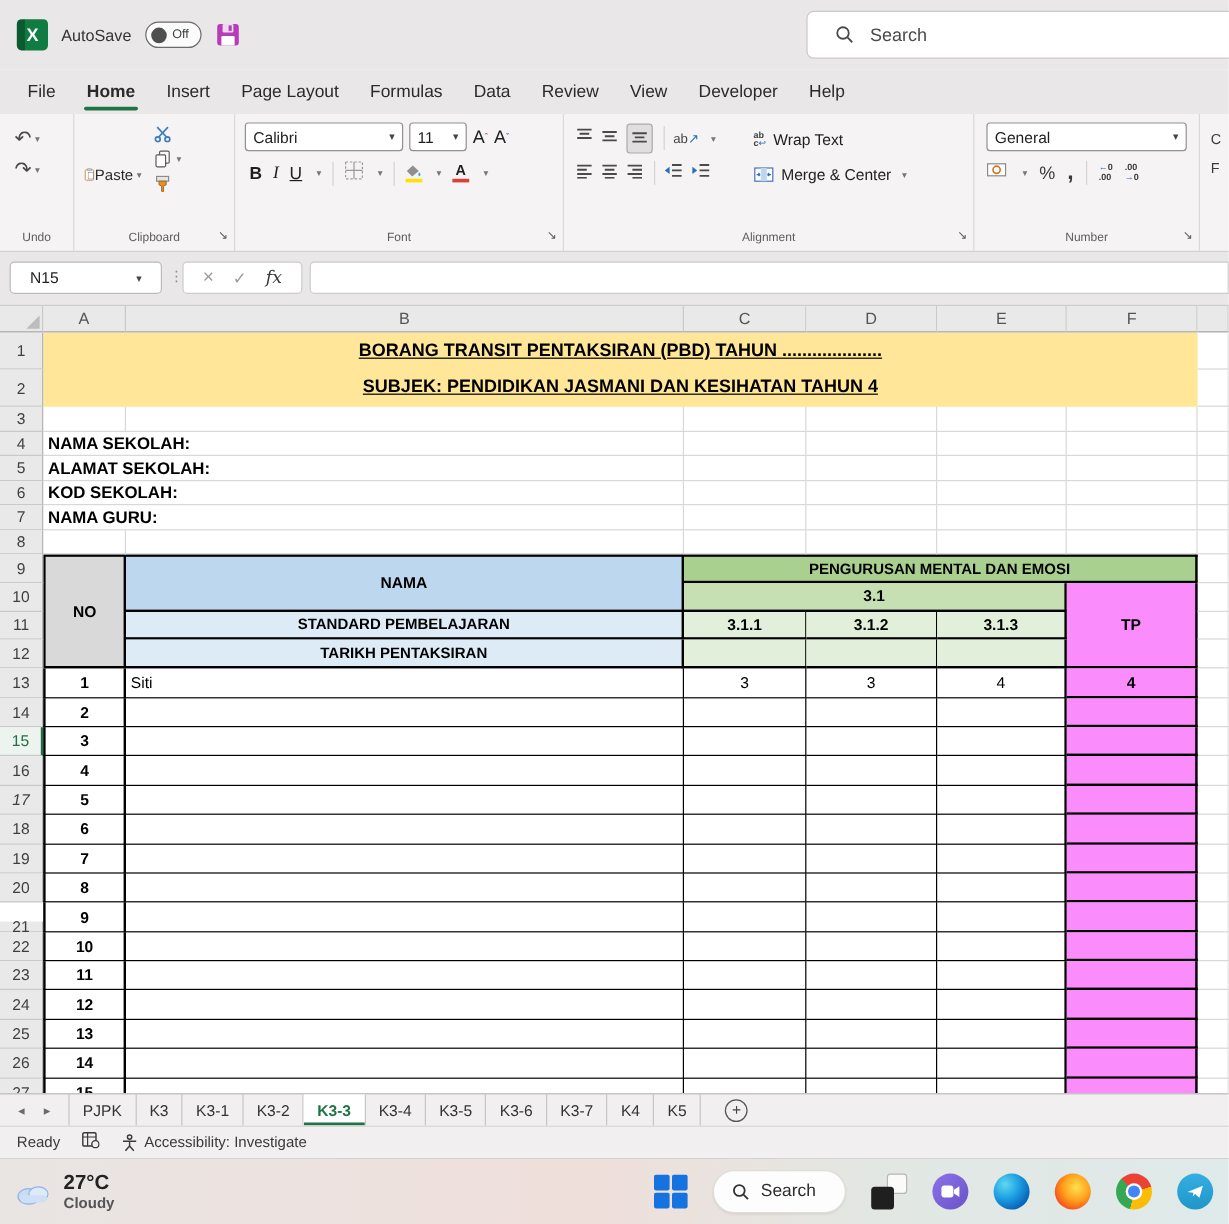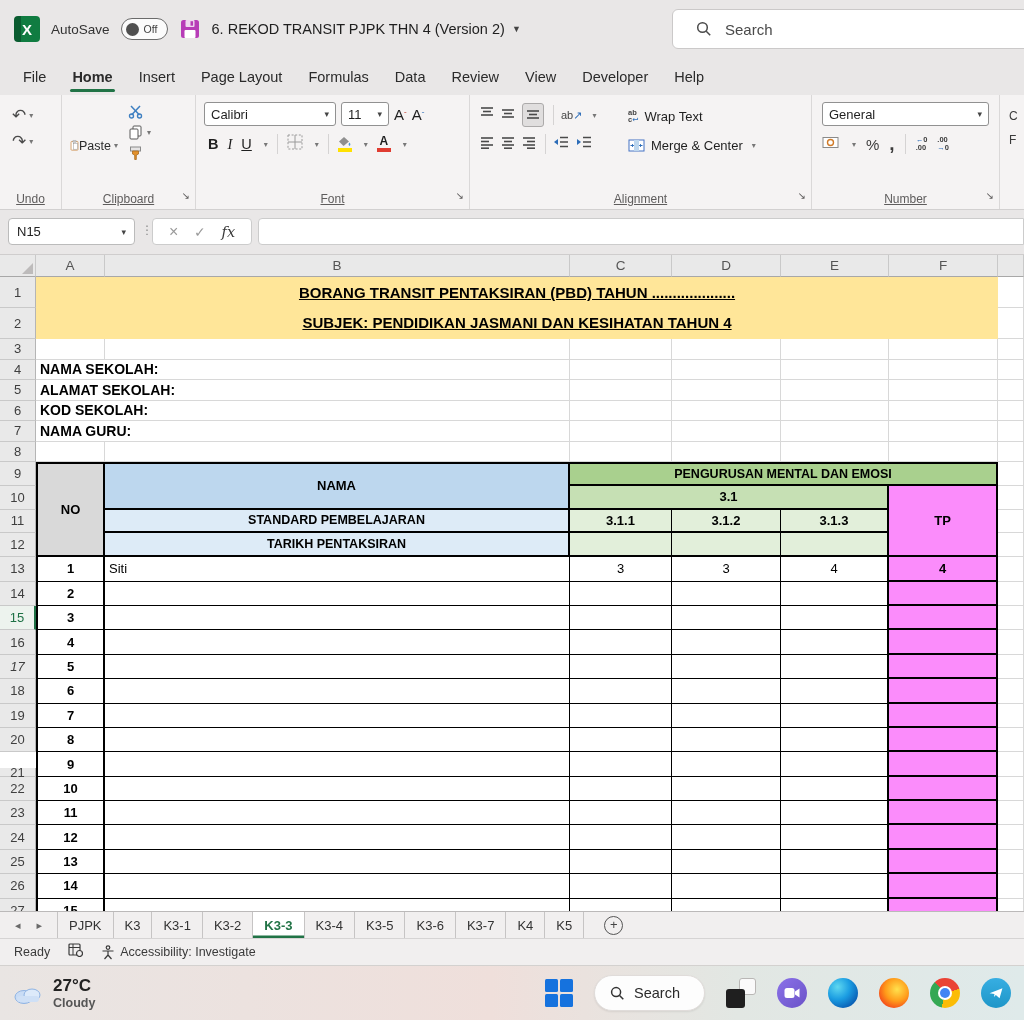--- a/index.html
+++ b/index.html
@@ -27,21 +27,21 @@
   .menubar { position:absolute; left:0; top:58px; width:1024px; height:37px; background:#E9E7E7; display:flex; align-items:center; padding-left:10px; }
   .mtab { padding:0 13px; font-size:14.5px; color:#2b2b2b; height:100%; display:flex; align-items:center; position:relative; }
   .mtab.active { font-weight:700; }
   .mtab.active::after { content:""; position:absolute; left:11px; right:11px; bottom:3px; height:3px; border-radius:2px; background:#217346; }
 
   
   .ribbon { position:absolute; left:0; top:95px; width:1024px; height:115px; background:#F5F3F3; border-bottom:1px solid #D2D0D0; display:flex; }
   .rgroup { display:flex; flex-direction:column; border-right:1px solid #DAD8D8; }
   .rbody { flex:1; padding-top:7px; }
   .rfoot { position:relative; height:21px; display:flex; align-items:center; justify-content:center; }
-  .rlabel { font-size:12px; color:#5E5C5C;text-decoration:underline; }
+  .rlabel { font-size:10px; color:#5E5C5C; }
   .launcher { position:absolute; right:5px; top:2px; font-size:10px; color:#5E5C5C; }
   .gl-ico { color:#4a4a4a; }
   .mini-chev { font-size:8px; color:#777; margin-left:3px; }
   .combo { height:24px; border:1px solid #919191; border-radius:3px; background:#fff; display:flex; align-items:center; padding:0 6px; font-size:13px; color:#1f1f1f; }
   .combo .chev { margin-left:auto; }
   .ribbon-btn { display:inline-flex; align-items:center; justify-content:center; }
 
   .g-undo { width:62px; }
   .undo-row { display:flex; align-items:center; padding-left:12px; height:26px; font-size:17px; }
 
@@ -83,21 +83,21 @@
   .num-r2 { display:flex; align-items:center; gap:10px; padding:8px 10px 0 10px; }
   .num-glyph { font-size:15px; color:#3b3b3b; }
   .comma-glyph { font-size:19px; font-weight:700; color:#3b3b3b; line-height:10px; }
   .dec-ico { display:flex; flex-direction:column; font-size:7.5px; line-height:8px; color:#3b3b3b; font-weight:600; }
   .dec-ico .blue { color:#2b6cb8; }
   .g-frag { width:24px; border-right:none; display:flex; flex-direction:column; gap:10px; padding:14px 0 0 9px; font-size:12px; color:#3b3b3b; overflow:hidden; }
 
   
   .formulabar { position:absolute; left:0; top:210px; width:1024px; height:45px; background:#E9E7E7; border-bottom:1px solid #CFCDCD; }
   .namebox { position:absolute; left:8px; top:8px; width:127px; height:27px; background:#fff; border:1px solid #bbb; border-radius:4px;
-             display:flex; align-items:center; padding:0 8px; font-size:13px; }
+             display:flex; align-items:center; padding:0 16px; font-size:13px; }
   .namebox .chev { margin-left:auto; color:#444; }
   .fb-dots { position:absolute; left:141px; top:13px; color:#8a8a8a; font-size:12px; letter-spacing:1px; }
   .fxbox { position:absolute; left:152px; top:8px; width:100px; height:27px; background:#fff; border:1px solid #ccc; border-radius:4px;
            display:flex; align-items:center; justify-content:space-around; padding:0 8px; }
   .fx-x { color:#9a9a9a; font-size:16px; }
   .fx-ck { color:#9a9a9a; font-size:14px; }
   .fx-fx { font-family:"DejaVu Serif", serif; font-style:italic; font-size:14.5px; color:#3b3b3b; }
   .fb-input { position:absolute; left:258px; top:8px; right:0; height:27px; background:#fff; border:1px solid #ccc; border-radius:4px 0 0 4px; font-size:13px; padding:0 8px; }
 
   
@@ -181,24 +181,20 @@
     <div class="toggle">
       <div class="knob"></div>
       <span class="state">Off</span>
     </div>
     <svg class="save-svg" width="22" height="22" viewBox="0 0 22 22">
       <rect x="2" y="2" width="18" height="18" rx="2.5" fill="#B73CB7"></rect>
       <rect x="6.5" y="2" width="9" height="7" rx="1" fill="#EFD9EF"></rect>
       <rect x="11.5" y="3.2" width="2.6" height="4.5" fill="#B73CB7"></rect>
       <rect x="5.5" y="12" width="11" height="8" rx="1" fill="#fff"></rect>
     </svg>
-    <div class="doc-title">
-      <span>6. REKOD TRANSIT PJPK THN 4 (Version 2)</span>
-        <span class="chev">▼</span>
-    </div>
   </div>
   <div class="tb-search">
     <svg width="16" height="16" viewBox="0 0 16 16">
       <circle cx="6.5" cy="6.5" r="4.8" fill="none" stroke="#4a4a4a" stroke-width="1.5"></circle>
       <line x1="10.2" y1="10.2" x2="14.2" y2="14.2" stroke="#4a4a4a" stroke-width="1.5"></line>
     </svg>
     <span class="s-txt">Search</span>
   </div>
 </div>
 

